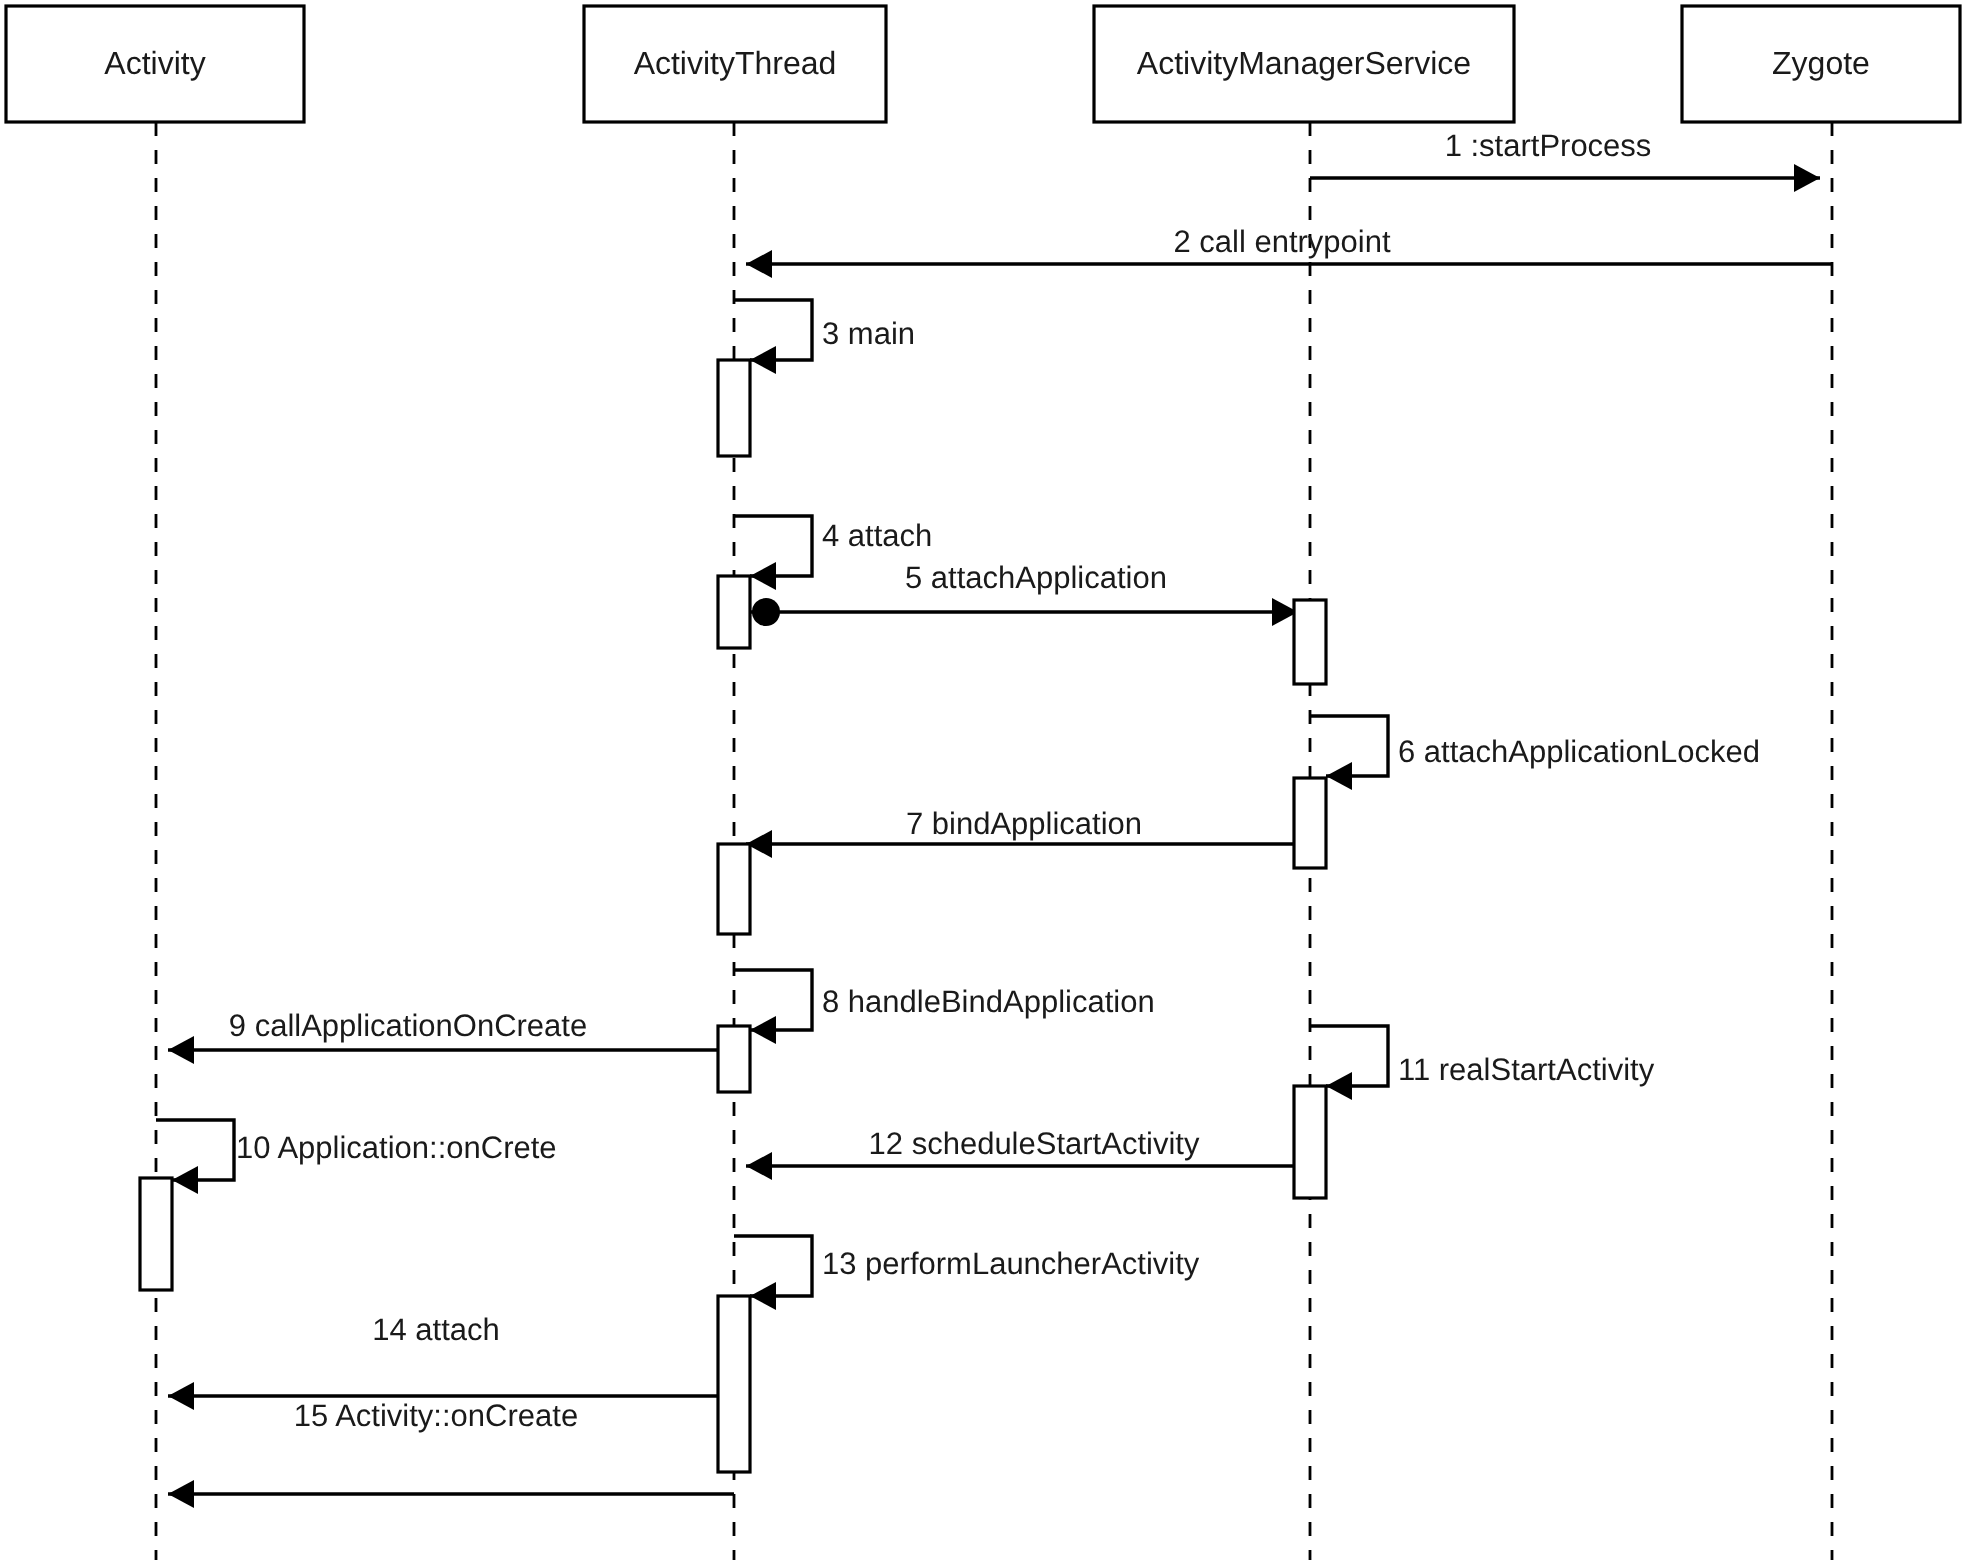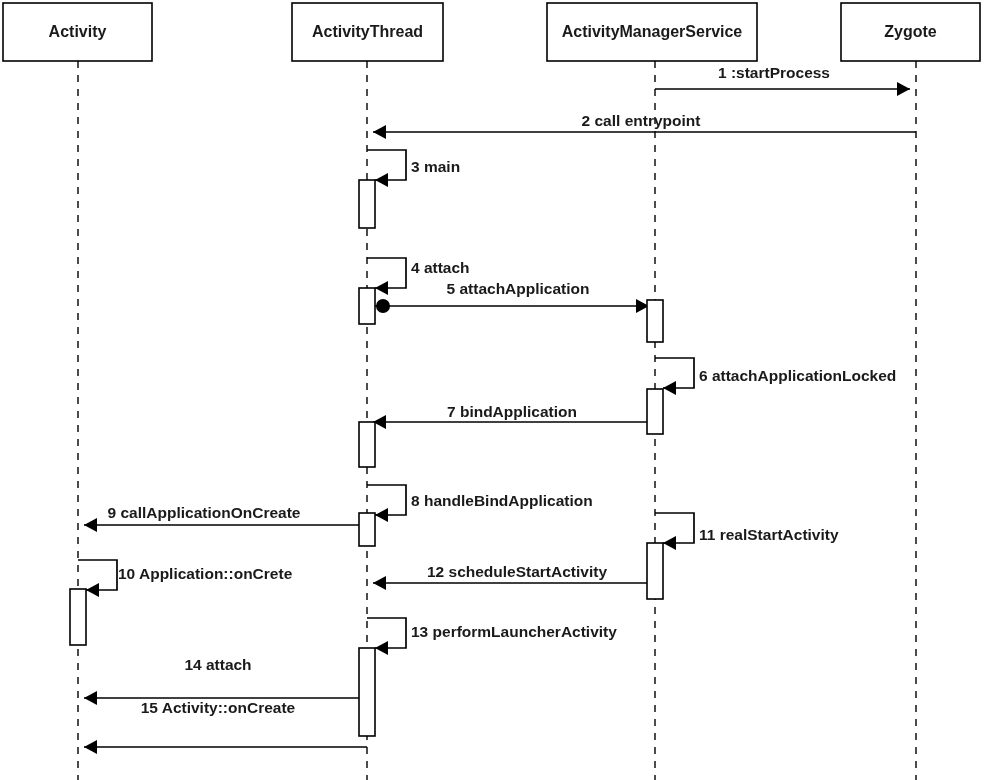--- a/index.html
+++ b/index.html
@@ -11,21 +11,20 @@
   body {
     font-family: "Liberation Sans", sans-serif;
     color: #000000;
   }
   #diagram-root {
     position: relative;
     width: 992px;
     height: 780px;
     overflow: hidden;
     background: #ffffff;
-    font-weight: bold;
   }
   #seq-svg {
     position: absolute;
     left: 0;
     top: 0;
     width: 992px;
     height: 780px;
     display: block;
   }
   .participant-box {

